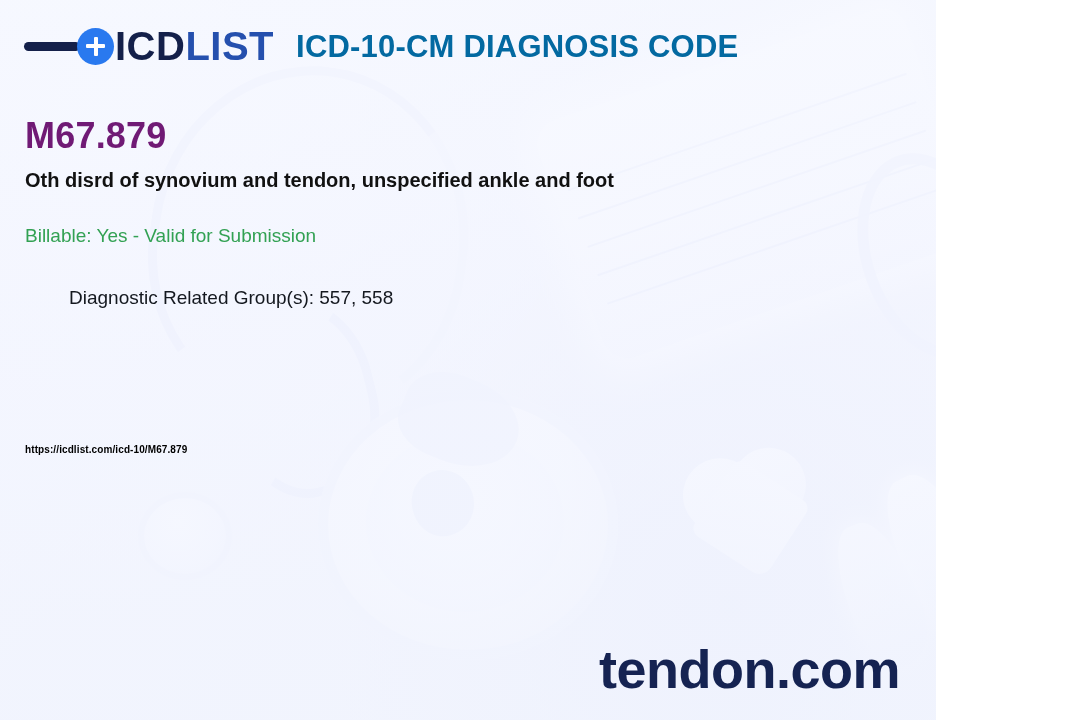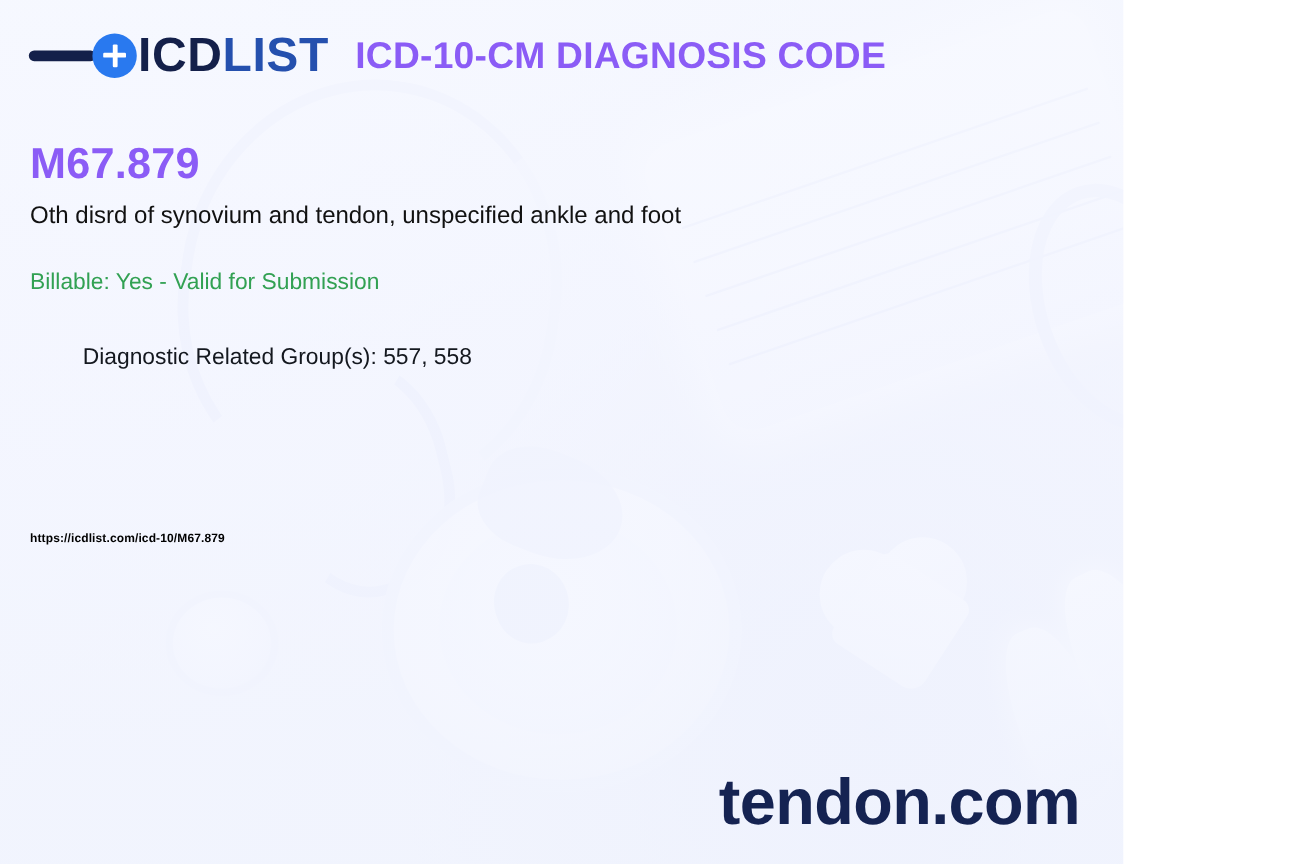--- a/index.html
+++ b/index.html
@@ -203,41 +203,41 @@
     letter-spacing: 0.5px;
     margin-left: 1px;
     line-height: 1;
   }
   #brand-wordmark .icd { color: #14204a; }
   #brand-wordmark .list { color: #2550ae; }
 
   #page-title {
     font-size: 31px;
     font-weight: 700;
-    color: #8b5cf6;
+    color: #0369a1;
     letter-spacing: 0.2px;
     line-height: 1;
     white-space: nowrap;
   }
 
   
   #code-value {
     position: absolute;
     left: 25px; top: 116px;
     font-size: 36px;
     font-weight: 700;
-    color: #8b5cf6;
+    color: #701a75;
     letter-spacing: 0.2px;
     line-height: 1.1;
   }
   #code-description {
     position: absolute;
     left: 25px; top: 167px;
     font-size: 20px;
-    font-weight: 400;
+    font-weight: 700;
     color: #111111;
     line-height: 1.3;
   }
   #billable-status {
     position: absolute;
     left: 25px; top: 224px;
     font-size: 19px;
     font-weight: 500;
     color: #32a153;
     line-height: 1.3;

